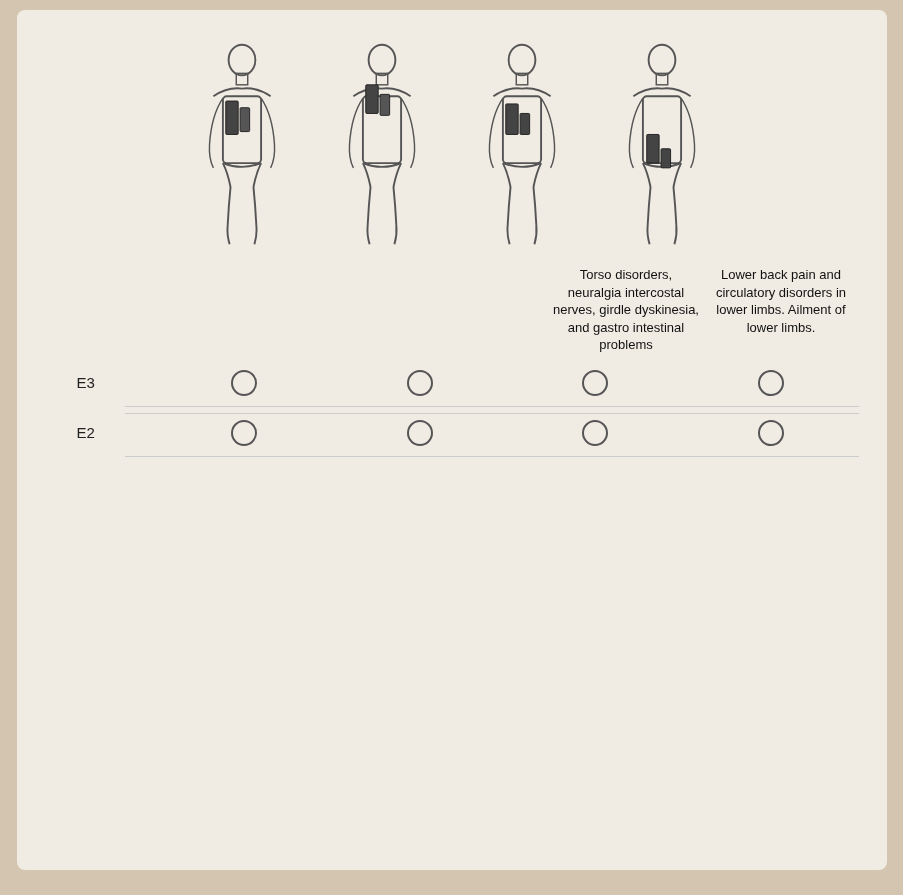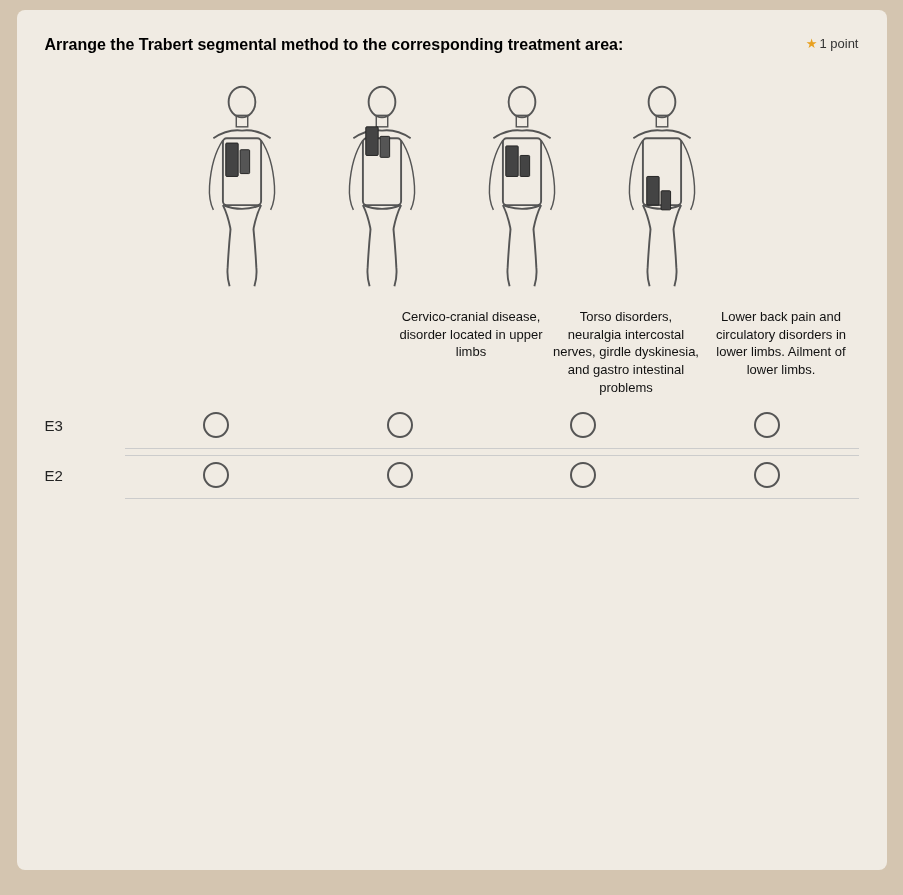--- a/index.html
+++ b/index.html
@@ -83,20 +83,21 @@
     .row-label-area {
       display: flex;
       align-items: center;
       margin-bottom: 10px;
     }
     .row-label {
       width: 80px;
       font-size: 15px;
       font-weight: 500;
       color: #222;
+      margin-left: 32px;
     }
     .radio-cells {
       display: flex;
       flex: 1;
       justify-content: space-around;
     }
     .radio-cell {
       width: 155px;
       display: flex;
       justify-content: center;
@@ -116,117 +117,110 @@
     .divider-row {
       height: 1px;
       background: #ccc;
       margin: 6px 0 6px 80px;
     }
   </style>
 </head>
 <body>
 
 <div class="card">
-  <div class="question-header">
-    <div class="question-text">Arrange the Trabert segmental method to the corresponding treatment area:</div>
-    <div class="points-badge">
-      <span class="star">★</span><span>1 point</span>
+
+  <div class="figures-row">
+
+    <div class="figure-container">
+      <svg class="body-figure" viewBox="0 0 100 220" xmlns="http://www.w3.org/2000/svg">
+
+        <ellipse cx="50" cy="22" rx="14" ry="16" fill="none" stroke="#555" stroke-width="2"></ellipse>
+
+        <rect x="44" y="36" width="12" height="12" fill="none" stroke="#555" stroke-width="1.5"></rect>
+
+        <path d="M20 60 Q35 50 50 52 Q65 50 80 60" fill="none" stroke="#555" stroke-width="2"></path>
+
+        <rect x="30" y="60" width="40" height="70" rx="4" fill="none" stroke="#555" stroke-width="2"></rect>
+
+        <path d="M30 62 Q18 80 16 110 Q15 125 20 135" fill="none" stroke="#555" stroke-width="1.5"></path>
+
+        <path d="M70 62 Q82 80 84 110 Q85 125 80 135" fill="none" stroke="#555" stroke-width="1.5"></path>
+
+        <path d="M30 130 Q35 140 38 155 M70 130 Q65 140 62 155" fill="none" stroke="#555" stroke-width="2"></path>
+        <path d="M30 130 Q50 138 70 130" fill="none" stroke="#555" stroke-width="2"></path>
+
+        <path d="M38 155 Q36 175 35 195 Q34 205 37 215" fill="none" stroke="#555" stroke-width="2"></path>
+
+        <path d="M62 155 Q64 175 65 195 Q66 205 63 215" fill="none" stroke="#555" stroke-width="2"></path>
+
+        <rect x="33" y="65" width="13" height="35" rx="1" fill="#444" stroke="#222" stroke-width="1"></rect>
+
+        <rect x="48" y="72" width="10" height="25" rx="1" fill="#555" stroke="#222" stroke-width="1"></rect>
+      </svg>
+    </div>
+
+    <div class="figure-container">
+      <svg class="body-figure" viewBox="0 0 100 220" xmlns="http://www.w3.org/2000/svg">
+        <ellipse cx="50" cy="22" rx="14" ry="16" fill="none" stroke="#555" stroke-width="2"></ellipse>
+        <rect x="44" y="36" width="12" height="12" fill="none" stroke="#555" stroke-width="1.5"></rect>
+        <path d="M20 60 Q35 50 50 52 Q65 50 80 60" fill="none" stroke="#555" stroke-width="2"></path>
+        <rect x="30" y="60" width="40" height="70" rx="4" fill="none" stroke="#555" stroke-width="2"></rect>
+        <path d="M30 62 Q18 80 16 110 Q15 125 20 135" fill="none" stroke="#555" stroke-width="1.5"></path>
+        <path d="M70 62 Q82 80 84 110 Q85 125 80 135" fill="none" stroke="#555" stroke-width="1.5"></path>
+        <path d="M30 130 Q35 140 38 155 M70 130 Q65 140 62 155" fill="none" stroke="#555" stroke-width="2"></path>
+        <path d="M30 130 Q50 138 70 130" fill="none" stroke="#555" stroke-width="2"></path>
+        <path d="M38 155 Q36 175 35 195 Q34 205 37 215" fill="none" stroke="#555" stroke-width="2"></path>
+        <path d="M62 155 Q64 175 65 195 Q66 205 63 215" fill="none" stroke="#555" stroke-width="2"></path>
+
+        <rect x="33" y="48" width="13" height="30" rx="1" fill="#444" stroke="#222" stroke-width="1"></rect>
+
+        <rect x="48" y="58" width="10" height="22" rx="1" fill="#555" stroke="#222" stroke-width="1"></rect>
+      </svg>
+    </div>
+
+    <div class="figure-container">
+      <svg class="body-figure" viewBox="0 0 100 220" xmlns="http://www.w3.org/2000/svg">
+        <ellipse cx="50" cy="22" rx="14" ry="16" fill="none" stroke="#555" stroke-width="2"></ellipse>
+        <rect x="44" y="36" width="12" height="12" fill="none" stroke="#555" stroke-width="1.5"></rect>
+        <path d="M20 60 Q35 50 50 52 Q65 50 80 60" fill="none" stroke="#555" stroke-width="2"></path>
+        <rect x="30" y="60" width="40" height="70" rx="4" fill="none" stroke="#555" stroke-width="2"></rect>
+        <path d="M30 62 Q18 80 16 110 Q15 125 20 135" fill="none" stroke="#555" stroke-width="1.5"></path>
+        <path d="M70 62 Q82 80 84 110 Q85 125 80 135" fill="none" stroke="#555" stroke-width="1.5"></path>
+        <path d="M30 130 Q35 140 38 155 M70 130 Q65 140 62 155" fill="none" stroke="#555" stroke-width="2"></path>
+        <path d="M30 130 Q50 138 70 130" fill="none" stroke="#555" stroke-width="2"></path>
+        <path d="M38 155 Q36 175 35 195 Q34 205 37 215" fill="none" stroke="#555" stroke-width="2"></path>
+        <path d="M62 155 Q64 175 65 195 Q66 205 63 215" fill="none" stroke="#555" stroke-width="2"></path>
+
+        <rect x="33" y="68" width="13" height="32" rx="1" fill="#444" stroke="#222" stroke-width="1"></rect>
+
+        <rect x="48" y="78" width="10" height="22" rx="1" fill="#444" stroke="#222" stroke-width="1"></rect>
+      </svg>
+    </div>
+
+    <div class="figure-container">
+      <svg class="body-figure" viewBox="0 0 100 220" xmlns="http://www.w3.org/2000/svg">
+        <ellipse cx="50" cy="22" rx="14" ry="16" fill="none" stroke="#555" stroke-width="2"></ellipse>
+        <rect x="44" y="36" width="12" height="12" fill="none" stroke="#555" stroke-width="1.5"></rect>
+        <path d="M20 60 Q35 50 50 52 Q65 50 80 60" fill="none" stroke="#555" stroke-width="2"></path>
+        <rect x="30" y="60" width="40" height="70" rx="4" fill="none" stroke="#555" stroke-width="2"></rect>
+        <path d="M30 62 Q18 80 16 110 Q15 125 20 135" fill="none" stroke="#555" stroke-width="1.5"></path>
+        <path d="M70 62 Q82 80 84 110 Q85 125 80 135" fill="none" stroke="#555" stroke-width="1.5"></path>
+        <path d="M30 130 Q35 140 38 155 M70 130 Q65 140 62 155" fill="none" stroke="#555" stroke-width="2"></path>
+        <path d="M30 130 Q50 138 70 130" fill="none" stroke="#555" stroke-width="2"></path>
+        <path d="M38 155 Q36 175 35 195 Q34 205 37 215" fill="none" stroke="#555" stroke-width="2"></path>
+        <path d="M62 155 Q64 175 65 195 Q66 205 63 215" fill="none" stroke="#555" stroke-width="2"></path>
+
+        <rect x="34" y="100" width="13" height="30" rx="1" fill="#444" stroke="#222" stroke-width="1"></rect>
+
+        <rect x="49" y="115" width="10" height="20" rx="1" fill="#444" stroke="#222" stroke-width="1"></rect>
+      </svg>
     </div>
   </div>
 
-  <div class="figures-row">
-
-    <div class="figure-container">
-      <svg class="body-figure" viewBox="0 0 100 220" xmlns="http://www.w3.org/2000/svg">
-
-        <ellipse cx="50" cy="22" rx="14" ry="16" fill="none" stroke="#555" stroke-width="2"></ellipse>
-
-        <rect x="44" y="36" width="12" height="12" fill="none" stroke="#555" stroke-width="1.5"></rect>
-
-        <path d="M20 60 Q35 50 50 52 Q65 50 80 60" fill="none" stroke="#555" stroke-width="2"></path>
-
-        <rect x="30" y="60" width="40" height="70" rx="4" fill="none" stroke="#555" stroke-width="2"></rect>
-
-        <path d="M30 62 Q18 80 16 110 Q15 125 20 135" fill="none" stroke="#555" stroke-width="1.5"></path>
-
-        <path d="M70 62 Q82 80 84 110 Q85 125 80 135" fill="none" stroke="#555" stroke-width="1.5"></path>
-
-        <path d="M30 130 Q35 140 38 155 M70 130 Q65 140 62 155" fill="none" stroke="#555" stroke-width="2"></path>
-        <path d="M30 130 Q50 138 70 130" fill="none" stroke="#555" stroke-width="2"></path>
-
-        <path d="M38 155 Q36 175 35 195 Q34 205 37 215" fill="none" stroke="#555" stroke-width="2"></path>
-
-        <path d="M62 155 Q64 175 65 195 Q66 205 63 215" fill="none" stroke="#555" stroke-width="2"></path>
-
-        <rect x="33" y="65" width="13" height="35" rx="1" fill="#444" stroke="#222" stroke-width="1"></rect>
-
-        <rect x="48" y="72" width="10" height="25" rx="1" fill="#555" stroke="#222" stroke-width="1"></rect>
-      </svg>
-    </div>
-
-    <div class="figure-container">
-      <svg class="body-figure" viewBox="0 0 100 220" xmlns="http://www.w3.org/2000/svg">
-        <ellipse cx="50" cy="22" rx="14" ry="16" fill="none" stroke="#555" stroke-width="2"></ellipse>
-        <rect x="44" y="36" width="12" height="12" fill="none" stroke="#555" stroke-width="1.5"></rect>
-        <path d="M20 60 Q35 50 50 52 Q65 50 80 60" fill="none" stroke="#555" stroke-width="2"></path>
-        <rect x="30" y="60" width="40" height="70" rx="4" fill="none" stroke="#555" stroke-width="2"></rect>
-        <path d="M30 62 Q18 80 16 110 Q15 125 20 135" fill="none" stroke="#555" stroke-width="1.5"></path>
-        <path d="M70 62 Q82 80 84 110 Q85 125 80 135" fill="none" stroke="#555" stroke-width="1.5"></path>
-        <path d="M30 130 Q35 140 38 155 M70 130 Q65 140 62 155" fill="none" stroke="#555" stroke-width="2"></path>
-        <path d="M30 130 Q50 138 70 130" fill="none" stroke="#555" stroke-width="2"></path>
-        <path d="M38 155 Q36 175 35 195 Q34 205 37 215" fill="none" stroke="#555" stroke-width="2"></path>
-        <path d="M62 155 Q64 175 65 195 Q66 205 63 215" fill="none" stroke="#555" stroke-width="2"></path>
-
-        <rect x="33" y="48" width="13" height="30" rx="1" fill="#444" stroke="#222" stroke-width="1"></rect>
-
-        <rect x="48" y="58" width="10" height="22" rx="1" fill="#555" stroke="#222" stroke-width="1"></rect>
-      </svg>
-    </div>
-
-    <div class="figure-container">
-      <svg class="body-figure" viewBox="0 0 100 220" xmlns="http://www.w3.org/2000/svg">
-        <ellipse cx="50" cy="22" rx="14" ry="16" fill="none" stroke="#555" stroke-width="2"></ellipse>
-        <rect x="44" y="36" width="12" height="12" fill="none" stroke="#555" stroke-width="1.5"></rect>
-        <path d="M20 60 Q35 50 50 52 Q65 50 80 60" fill="none" stroke="#555" stroke-width="2"></path>
-        <rect x="30" y="60" width="40" height="70" rx="4" fill="none" stroke="#555" stroke-width="2"></rect>
-        <path d="M30 62 Q18 80 16 110 Q15 125 20 135" fill="none" stroke="#555" stroke-width="1.5"></path>
-        <path d="M70 62 Q82 80 84 110 Q85 125 80 135" fill="none" stroke="#555" stroke-width="1.5"></path>
-        <path d="M30 130 Q35 140 38 155 M70 130 Q65 140 62 155" fill="none" stroke="#555" stroke-width="2"></path>
-        <path d="M30 130 Q50 138 70 130" fill="none" stroke="#555" stroke-width="2"></path>
-        <path d="M38 155 Q36 175 35 195 Q34 205 37 215" fill="none" stroke="#555" stroke-width="2"></path>
-        <path d="M62 155 Q64 175 65 195 Q66 205 63 215" fill="none" stroke="#555" stroke-width="2"></path>
-
-        <rect x="33" y="68" width="13" height="32" rx="1" fill="#444" stroke="#222" stroke-width="1"></rect>
-
-        <rect x="48" y="78" width="10" height="22" rx="1" fill="#444" stroke="#222" stroke-width="1"></rect>
-      </svg>
-    </div>
-
-    <div class="figure-container">
-      <svg class="body-figure" viewBox="0 0 100 220" xmlns="http://www.w3.org/2000/svg">
-        <ellipse cx="50" cy="22" rx="14" ry="16" fill="none" stroke="#555" stroke-width="2"></ellipse>
-        <rect x="44" y="36" width="12" height="12" fill="none" stroke="#555" stroke-width="1.5"></rect>
-        <path d="M20 60 Q35 50 50 52 Q65 50 80 60" fill="none" stroke="#555" stroke-width="2"></path>
-        <rect x="30" y="60" width="40" height="70" rx="4" fill="none" stroke="#555" stroke-width="2"></rect>
-        <path d="M30 62 Q18 80 16 110 Q15 125 20 135" fill="none" stroke="#555" stroke-width="1.5"></path>
-        <path d="M70 62 Q82 80 84 110 Q85 125 80 135" fill="none" stroke="#555" stroke-width="1.5"></path>
-        <path d="M30 130 Q35 140 38 155 M70 130 Q65 140 62 155" fill="none" stroke="#555" stroke-width="2"></path>
-        <path d="M30 130 Q50 138 70 130" fill="none" stroke="#555" stroke-width="2"></path>
-        <path d="M38 155 Q36 175 35 195 Q34 205 37 215" fill="none" stroke="#555" stroke-width="2"></path>
-        <path d="M62 155 Q64 175 65 195 Q66 205 63 215" fill="none" stroke="#555" stroke-width="2"></path>
-
-        <rect x="34" y="100" width="13" height="30" rx="1" fill="#444" stroke="#222" stroke-width="1"></rect>
-
-        <rect x="49" y="115" width="10" height="20" rx="1" fill="#444" stroke="#222" stroke-width="1"></rect>
-      </svg>
-    </div>
-  </div>
-
   <div class="headers-row">
-    <div class="col-header">Cervico-cranial disease, disorder located in upper limbs</div>
     <div class="col-header">Torso disorders, neuralgia intercostal nerves, girdle dyskinesia, and gastro intestinal problems</div>
     <div class="col-header">Lower back pain and circulatory disorders in lower limbs. Ailment of lower limbs.</div>
   </div>
 
   <div class="radio-grid">
 
     <div class="row-label-area">
       <div class="row-label">E3</div>
       <div class="radio-cells">
         <div class="radio-cell">

